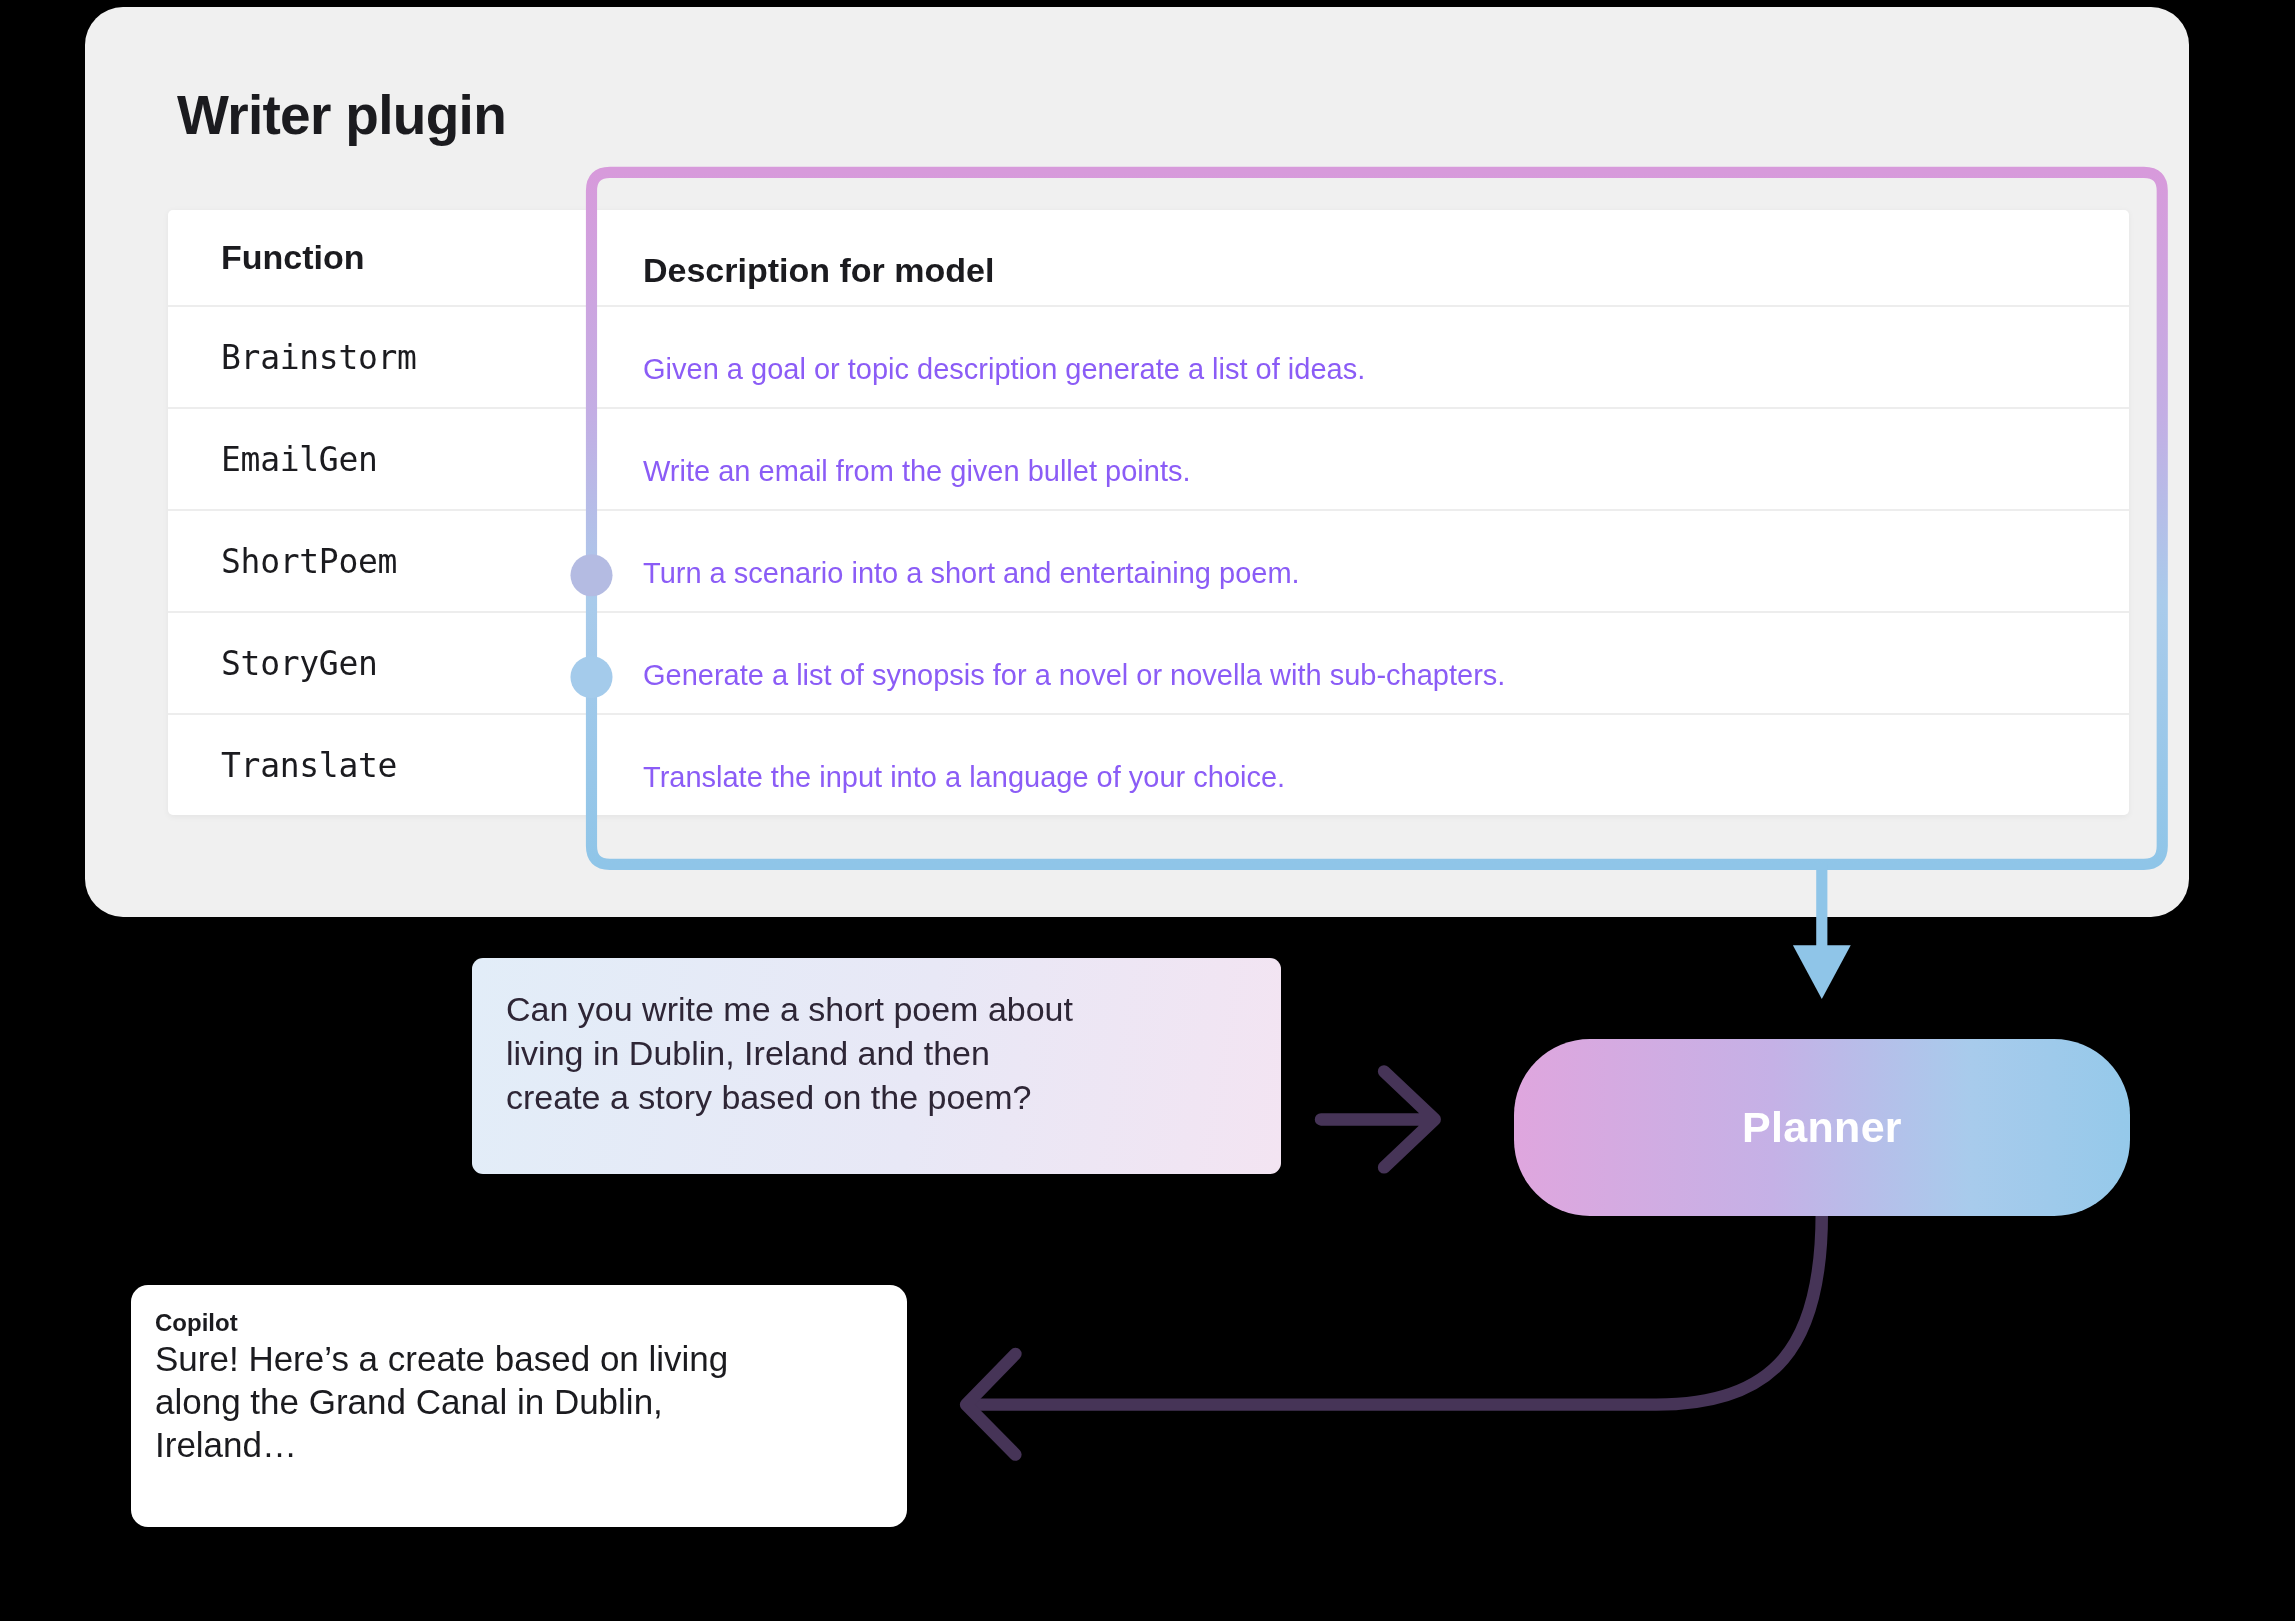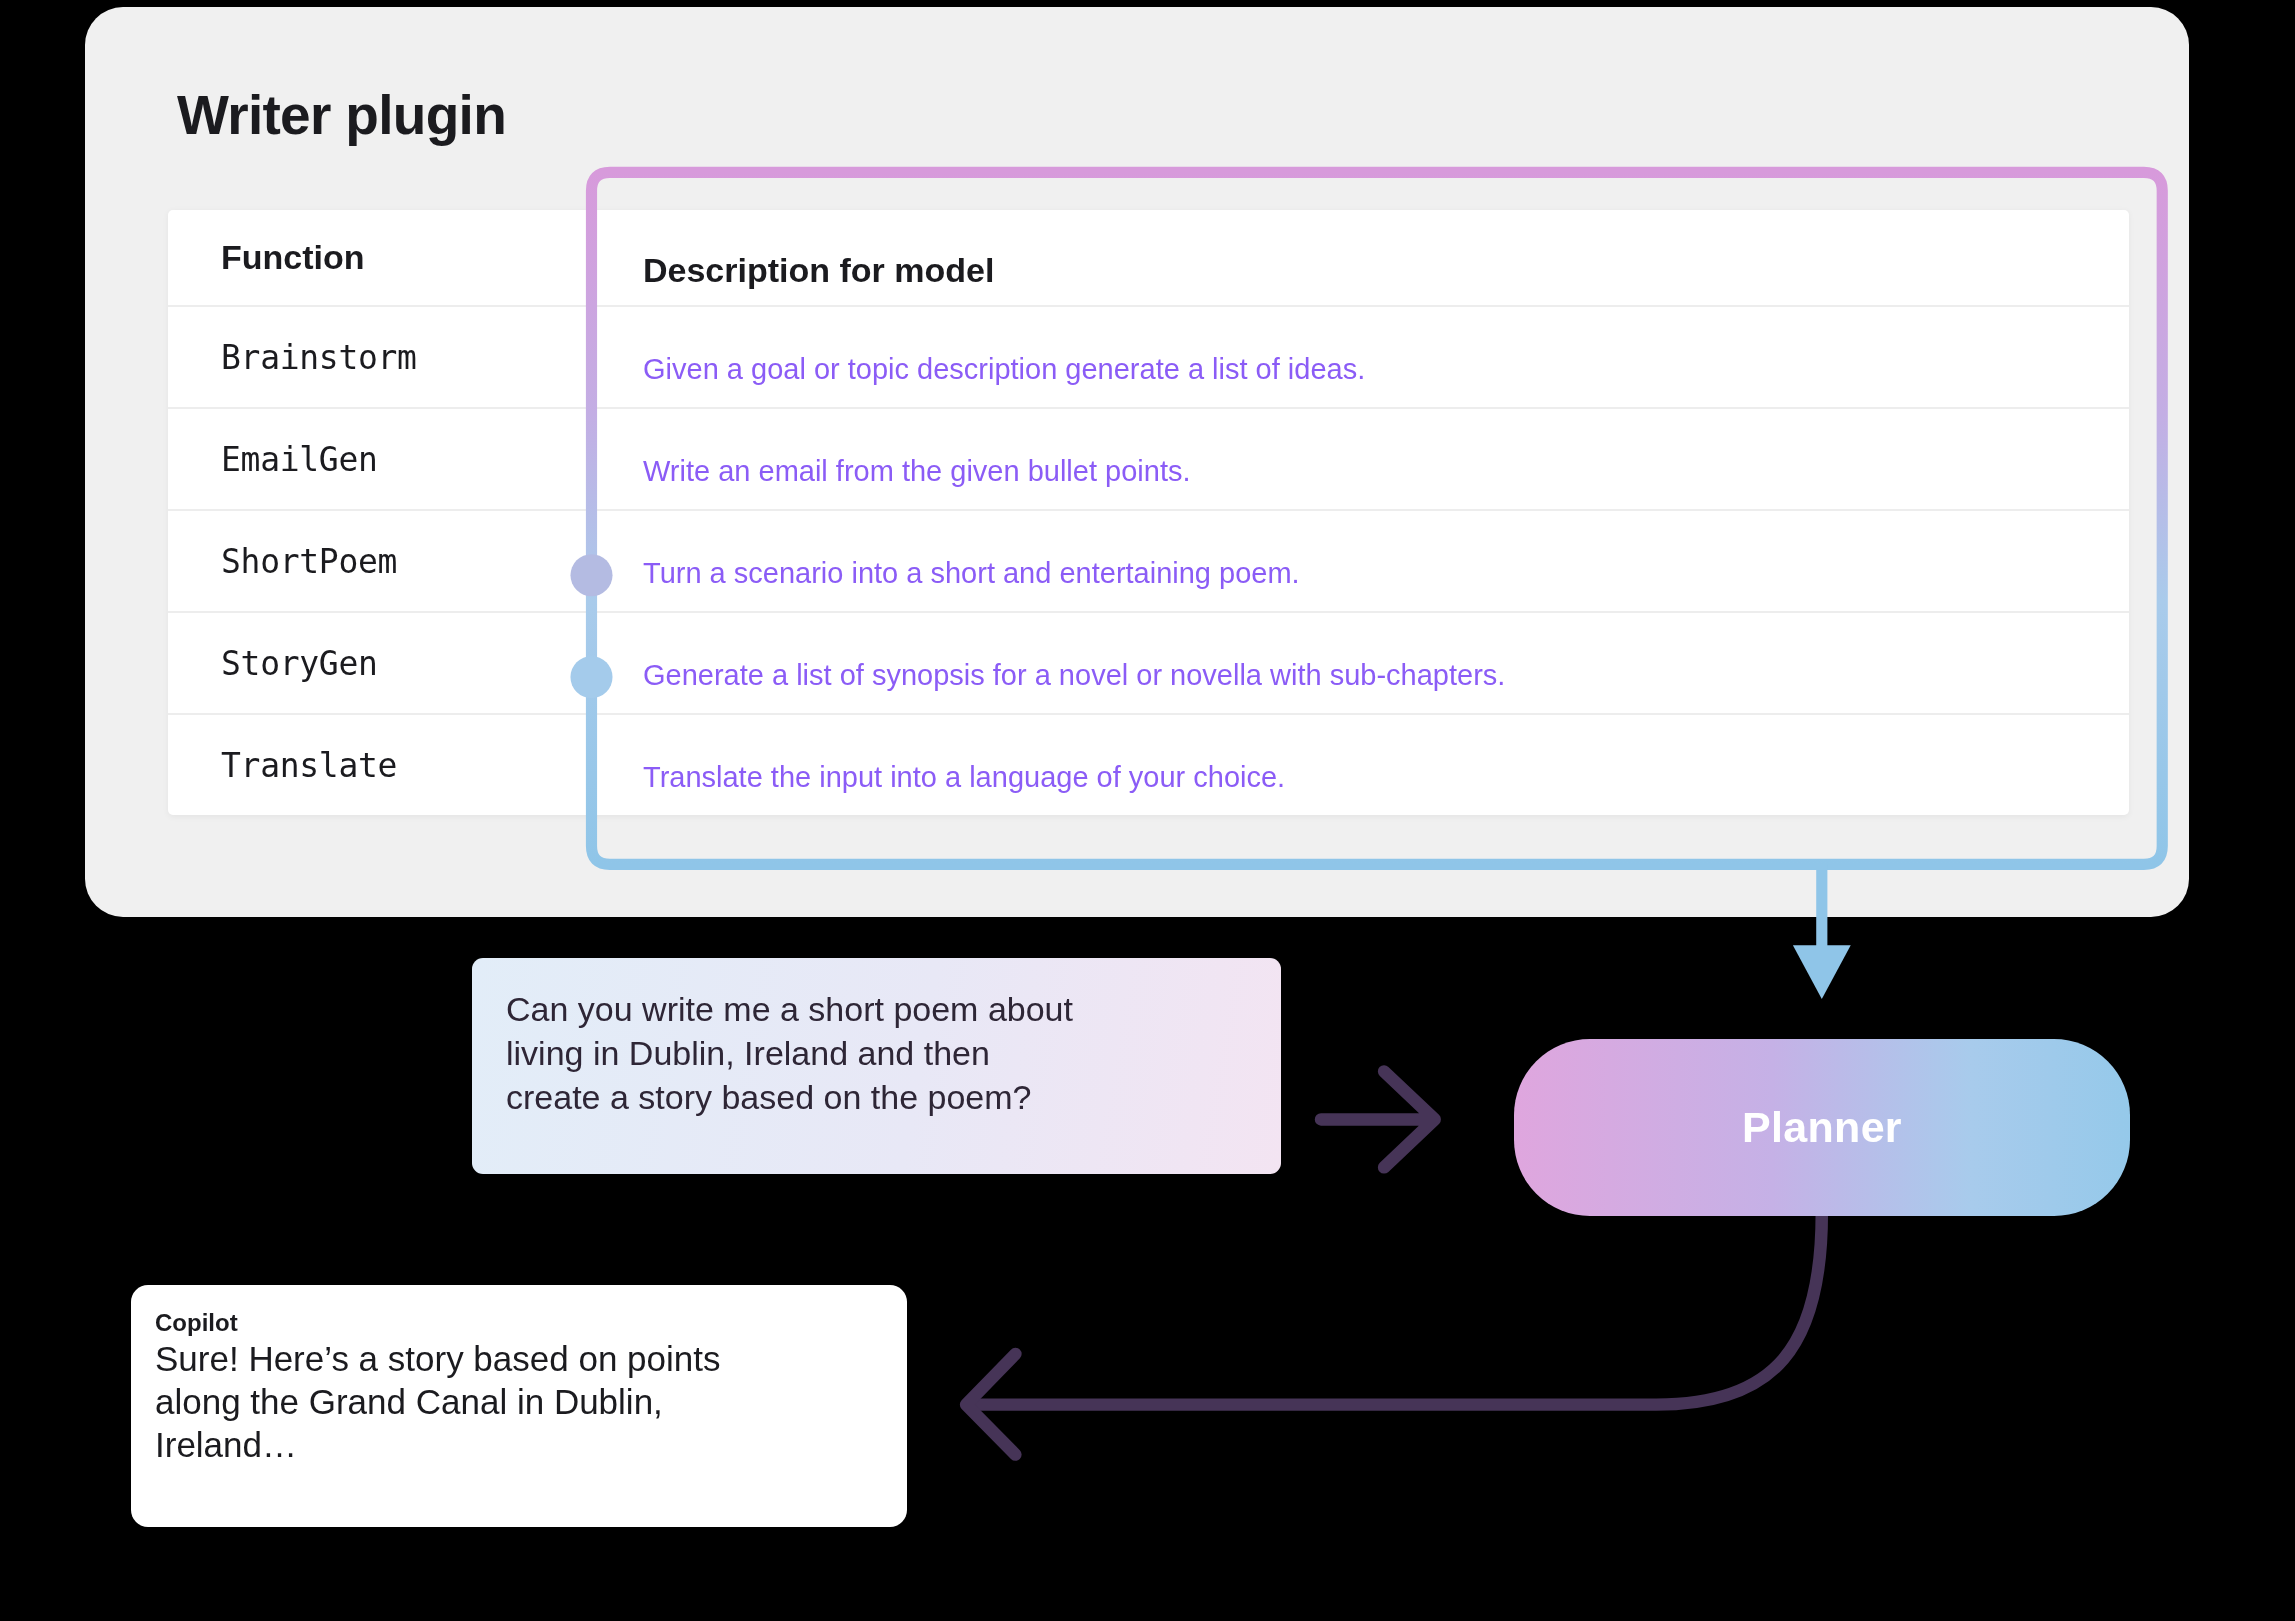--- a/index.html
+++ b/index.html
@@ -143,18 +143,18 @@
   <p>create a story based on the poem?</p>
 </div>
 
 <div id="planner-pill">
   <span>Planner</span>
 </div>
 
 <div id="copilot-card">
   <div id="copilot-label">Copilot</div>
   <div id="copilot-text">
-    <div>Sure! Here’s a story based on points</div>
+    <div>Sure! Here’s a create based on living</div>
     <div>along the Grand Canal in Dublin,</div>
     <div>Ireland…</div>
   </div>
 </div>
 
 
 </body></html>

